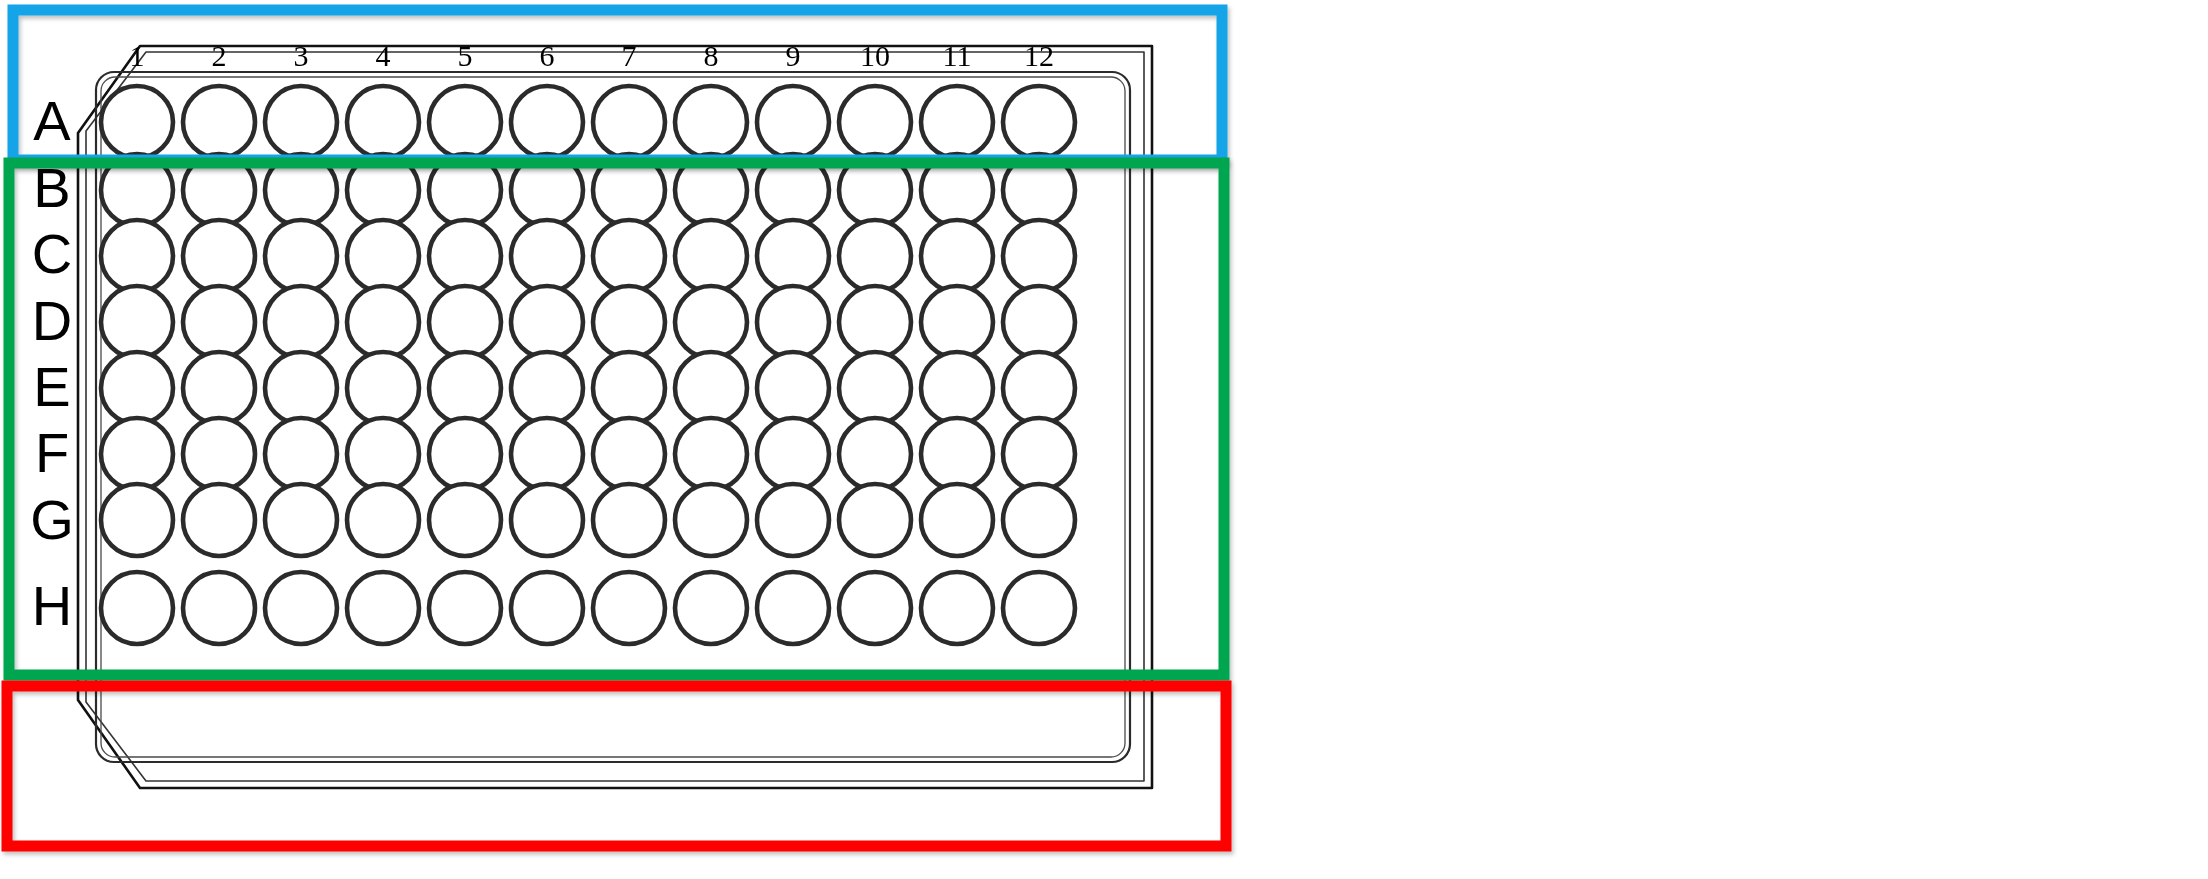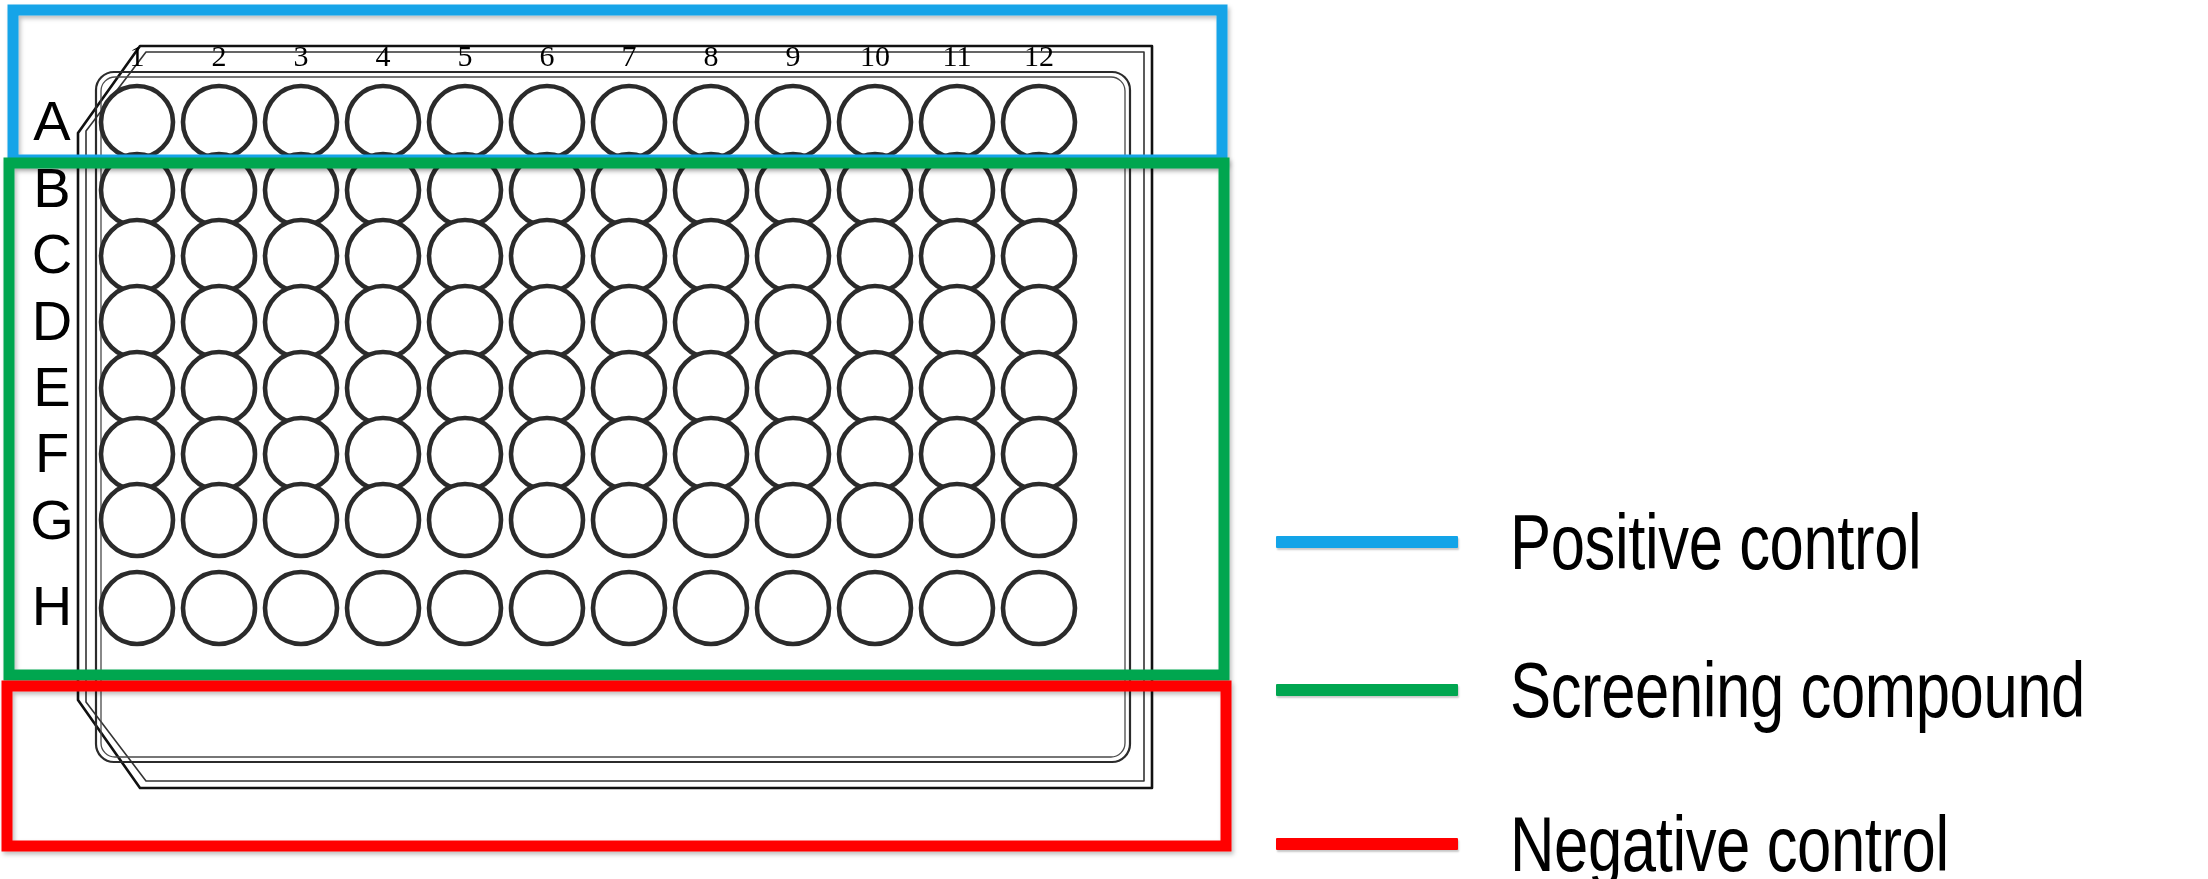--- a/index.html
+++ b/index.html
@@ -244,32 +244,14 @@
       </g>
 
       <rect x="13" y="10" width="1209" height="150" fill="none" stroke="#13A4E8" stroke-width="11" filter="url(#softshadow)"></rect>
 
       <rect x="9" y="163" width="1215" height="512" fill="none" stroke="#00A650" stroke-width="11" filter="url(#softshadow)"></rect>
 
       <rect x="7" y="686" width="1219" height="160" fill="none" stroke="#FF0000" stroke-width="11" filter="url(#softshadow)"></rect>
     </svg>
   </div>
 
-  <div id="legend">
-
-    <div class="legend-row" id="legend-row-0">
-      <div class="legend-swatch" style="background:#13A4E8;"></div>
-      <div class="legend-label">Positive control</div>
-    </div>
-
-    <div class="legend-row" id="legend-row-1">
-      <div class="legend-swatch" style="background:#00A650;"></div>
-      <div class="legend-label">Screening compound</div>
-    </div>
-
-    <div class="legend-row" id="legend-row-2">
-      <div class="legend-swatch" style="background:#FF0000;"></div>
-      <div class="legend-label">Negative control</div>
-    </div>
-
-  </div>
 
 </div>
 
 </body></html>

